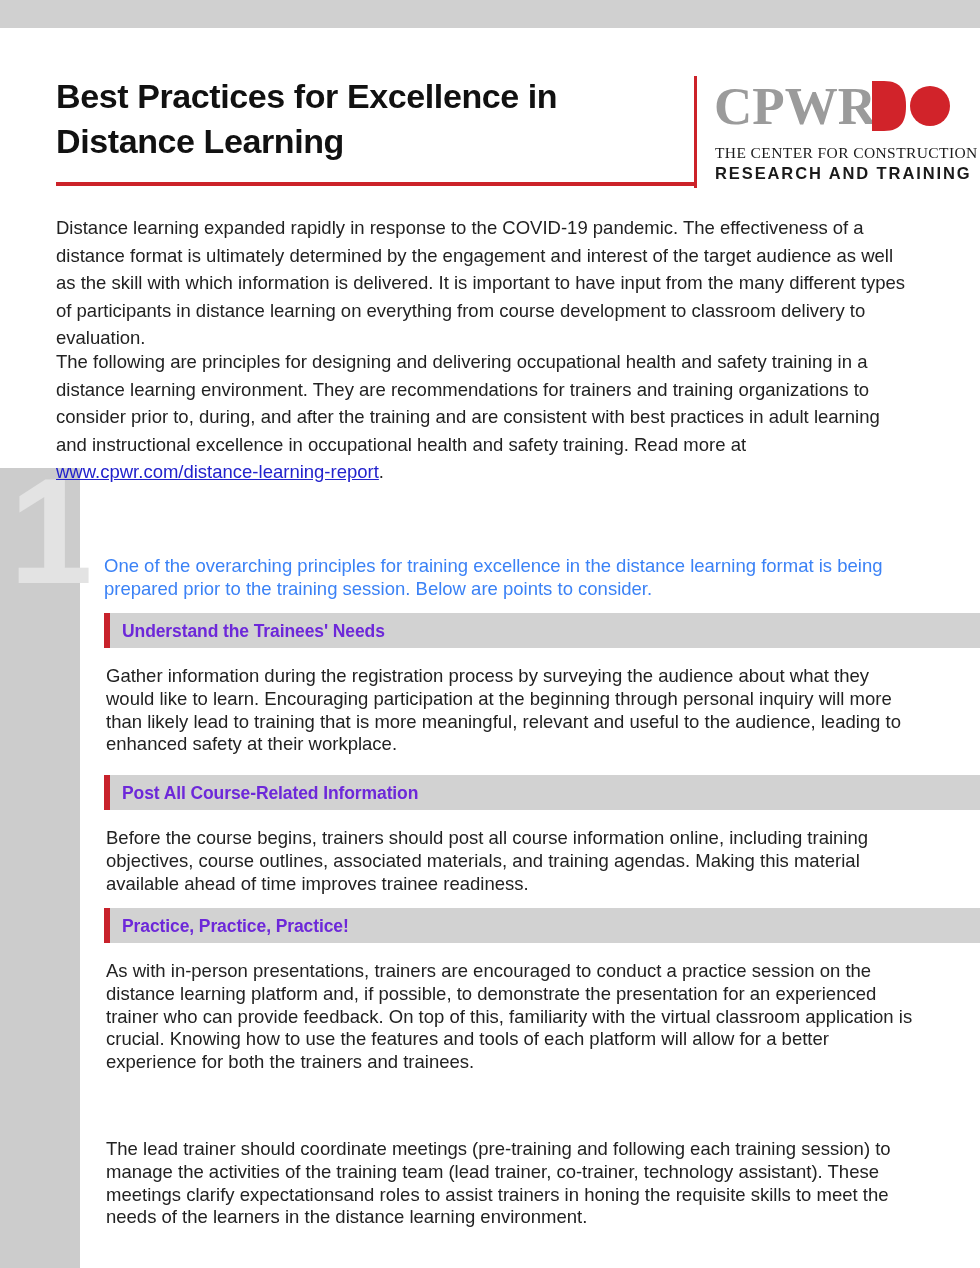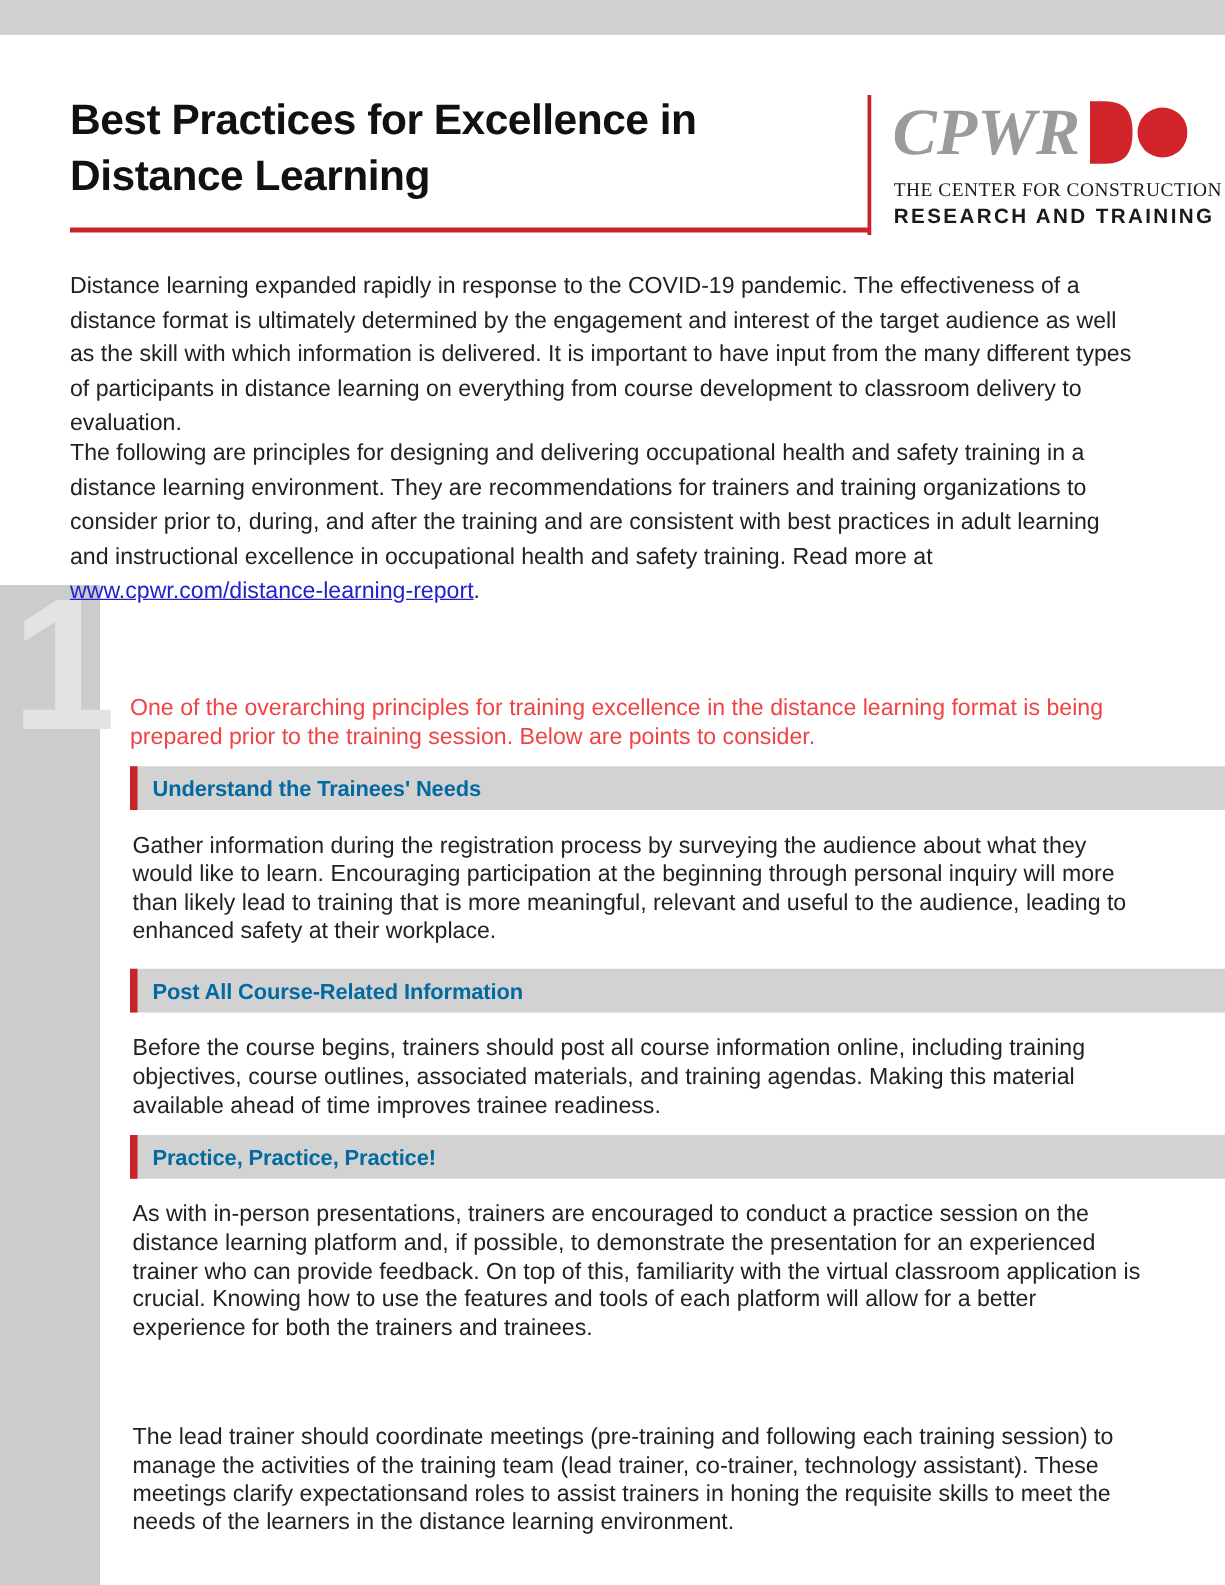--- a/index.html
+++ b/index.html
@@ -91,21 +91,20 @@
   .logo-word {
     position: absolute;
     left: 0;
     top: 0;
     font-family: "Liberation Serif", serif;
     font-weight: bold;
     font-size: 53px;
     line-height: 56px;
     color: #9b9b9b;
     letter-spacing: 0px;
-    font-style: italic;
   }
   .logo-mark {
     position: absolute;
     left: 158px;
     top: 2px;
     width: 78px;
     height: 52px;
   }
   .logo-line1 {
     position: absolute;
@@ -164,21 +163,21 @@
     letter-spacing: -0.2px;
     white-space: nowrap;
   }
   .section-intro {
     position: absolute;
     left: 104px;
     top: 526px;
     width: 812px;
     font-size: 18.5px;
     line-height: 23px;
-    color: #ef4444;
+    color: #3b82f6;
   }
 
   
   .sub-bar {
     position: absolute;
     left: 104px;
     width: 876px;
     height: 35px;
     background: #d2d2d2;
   }
@@ -189,21 +188,21 @@
     width: 6px;
     height: 35px;
     background: #c8222b;
   }
   .sub-bar .sub-label {
     position: absolute;
     left: 18px;
     top: 8px;
     font-size: 17.5px;
     font-weight: bold;
-    color: #0369a1;
+    color: #6d28d9;
     letter-spacing: -0.1px;
     white-space: nowrap;
   }
   .sub-body {
     position: absolute;
     left: 106px;
     width: 812px;
     font-size: 18.5px;
     line-height: 22.8px;
     color: #222222;

